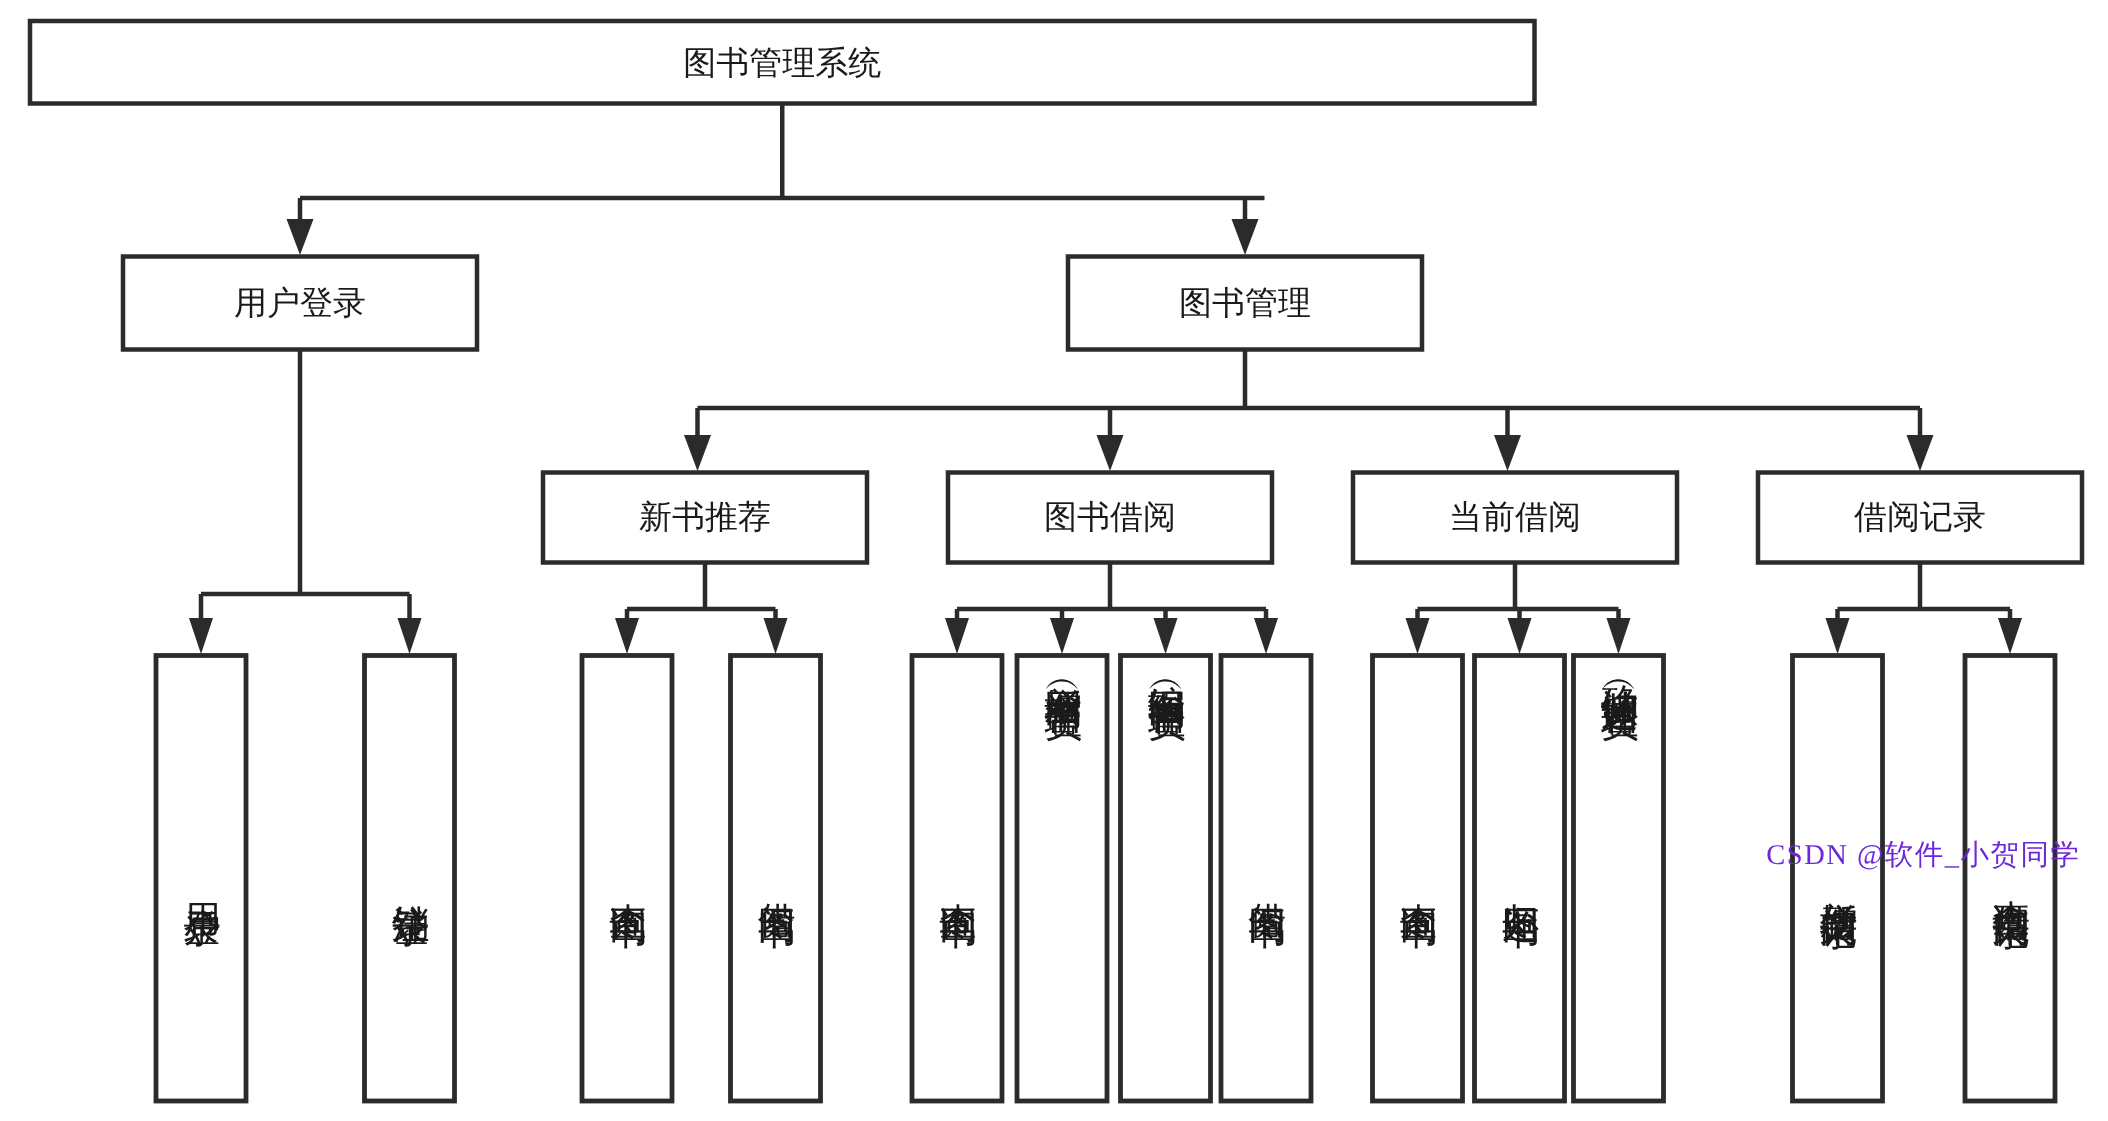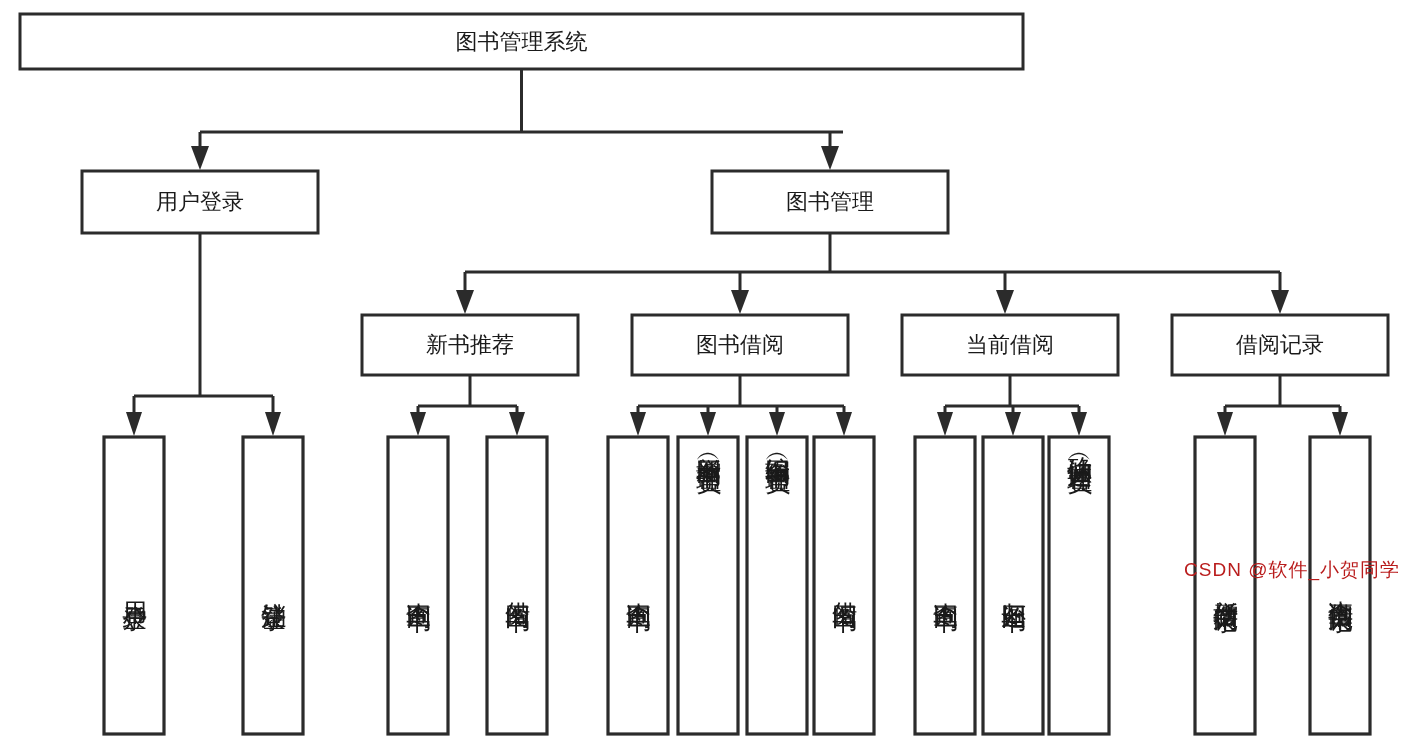--- a/index.html
+++ b/index.html
@@ -67,25 +67,25 @@
     font-family: "DejaVu Sans", "Liberation Sans", sans-serif;
     font-size: 25px;
     line-height: 1.06;
     letter-spacing: 2px;
     color: #1a1a1a;
     white-space: nowrap;
     text-align: center;
   }
   .watermark {
     position: absolute;
-    right: 5px;
+    right: 18px;
     bottom: 6px;
-    font-family: Liberation Sans, sans-serif;
+    font-family: Liberation Serif, serif;
     font-size: 19px;
-    color: #b91c1c;
+    color: #6d28d9;
     letter-spacing: 1px;
     white-space: nowrap;
     pointer-events: none;
   }
 </style>
 </head>
 <body>
 
 <div id="diagram-root">
 

